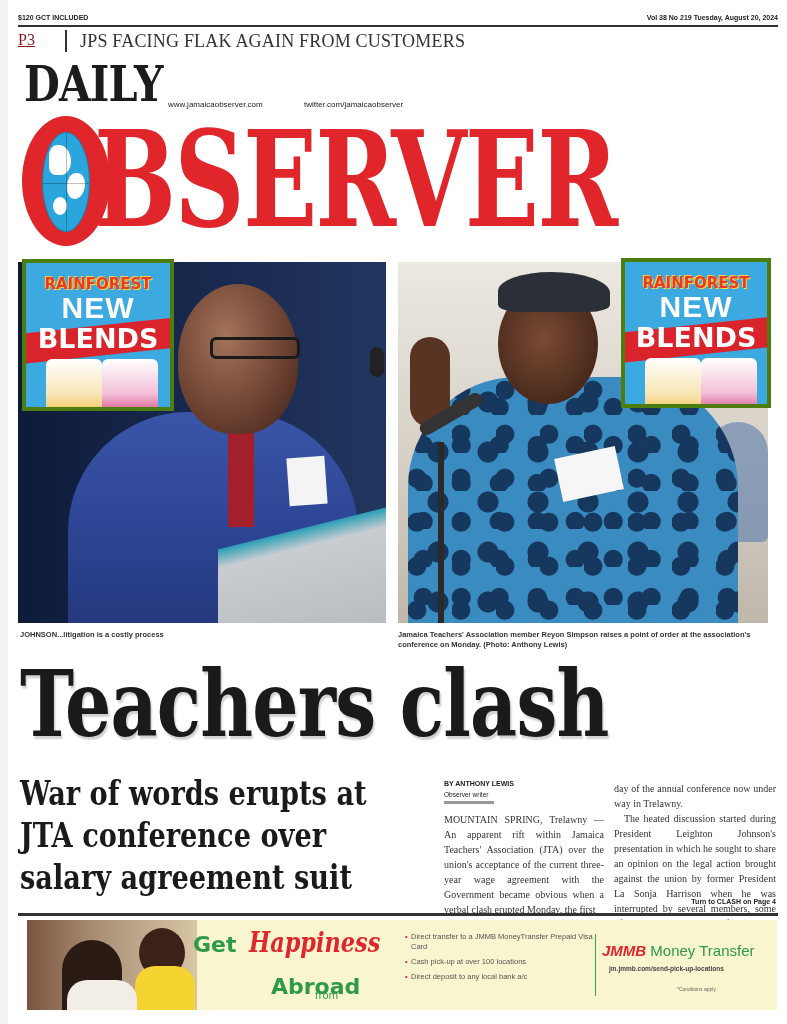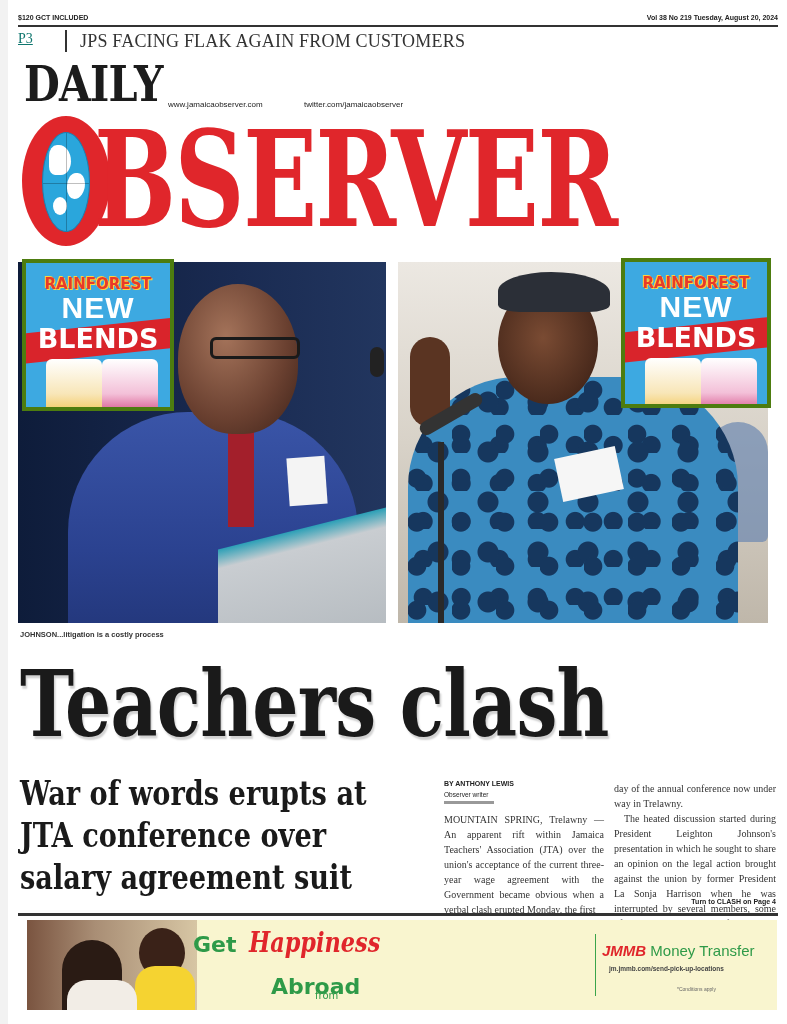--- a/index.html
+++ b/index.html
@@ -5,21 +5,21 @@
   * { box-sizing: border-box; margin: 0; padding: 0; }
   html, body { width: 787px; height: 1024px; background: #f2f2f2; overflow: hidden; }
   body { font-family: "DejaVu Serif", serif; color: #1a1a1a; position: relative; }
   .page { position: absolute; left: 8px; top: 0; width: 779px; height: 1024px; background: #ffffff; }
 
   
   .top-meta { position: absolute; left: 10px; top: 14px; width: 760px; height: 12px; font-family: "Liberation Sans", sans-serif; font-size: 7px; font-weight: bold; color: #222; }
   .top-meta .price { position: absolute; left: 0; top: 0; }
   .top-meta .issue { position: absolute; right: 0; top: 0; }
   .top-rule { position: absolute; left: 10px; top: 25px; width: 760px; height: 2px; background: #333; }
-  .page-num { position: absolute; left: 10px; top: 31px; font-family: "Liberation Serif", serif; font-size: 14px; color: #0f766e; text-decoration: underline; }
+  .page-num { position: absolute; left: 10px; top: 31px; font-family: "Liberation Serif", serif; font-size: 16px; color: #7f1d1d; text-decoration: underline; }
   .page-sep { position: absolute; left: 57px; top: 30px; width: 2px; height: 22px; background: #333; }
   .teaser { position: absolute; left: 72px; top: 31px; font-family: "Liberation Serif", serif; font-size: 18px; color: #333; letter-spacing: 0.2px; text-align: right; }
 
   
   .daily { position: absolute; left: 16px; top: 58px; font-family: "DejaVu Serif", serif; font-weight: bold; font-size: 48px; line-height: 52px; color: #1c1c1c; transform: scaleX(0.86); transform-origin: left top; letter-spacing: -1px; }
   .web { position: absolute; left: 160px; top: 100px; font-family: "Liberation Sans", sans-serif; font-size: 8px; color: #222; }
   .tw { position: absolute; left: 296px; top: 100px; font-family: "Liberation Sans", sans-serif; font-size: 8px; color: #222; }
   .observer { position: absolute; left: 14px; top: 112px; width: 752px; height: 138px; }
   .observer-text { position: absolute; left: 72px; top: -6px; font-family: "DejaVu Serif", serif; font-weight: bold; font-size: 132px; line-height: 148px; color: #e0262b; transform: scaleX(0.735); transform-origin: left top; letter-spacing: -2px; white-space: nowrap; }
   .globe-o { position: absolute; left: 0; top: 4px; width: 88px; height: 130px; border-radius: 50%; background: #e0262b; }
@@ -171,20 +171,21 @@
   <div class="rf-ad rf-right">
     <div class="rf-title">RAINFOREST</div>
     <div class="rf-new">NEW</div>
     <div class="rf-band"></div>
     <div class="rf-blends">BLENDS</div>
     <div class="rf-pack a"></div>
     <div class="rf-pack b"></div>
   </div>
 
   <div class="cap-left">JOHNSON...litigation is a costly process</div>
+  <div class="cap-right">Jamaica Teachers' Association member Reyon Simpson raises a point of order at the association's conference on Monday. (Photo: Anthony Lewis)</div>
 
   <div class="headline">Teachers clash</div>
   <div class="subhead">
     <div>War of words erupts at</div>
     <div>JTA conference over</div>
     <div>salary agreement suit</div>
   </div>
 
   <div class="byline">BY ANTHONY LEWIS</div>
   <div class="role">Observer writer</div>
@@ -201,20 +202,25 @@
     <div class="jm-photo">
       <div class="jm-person-b"></div>
       <div class="jm-shirt-b"></div>
       <div class="jm-person-a"></div>
       <div class="jm-shirt-a"></div>
     </div>
     <div class="jm-get">Get</div>
     <div class="jm-happy">Happiness</div>
     <div class="jm-from">from</div>
     <div class="jm-abroad">Abroad</div>
+    <ul class="jm-list">
+      <li>Direct transfer to a JMMB MoneyTransfer Prepaid Visa Card</li>
+      <li>Cash pick-up at over 100 locations</li>
+      <li>Direct deposit to any local bank a/c</li>
+    </ul>
     <div class="jm-divider"></div>
     <div class="jm-brand">
       <span class="jmmb">JMMB</span>
       <span>Money Transfer</span>
     </div>
     <div class="jm-url">jm.jmmb.com/send-pick-up-locations</div>
     <div class="jm-cond">*Conditions apply</div>
   </div>
 
 </div>

